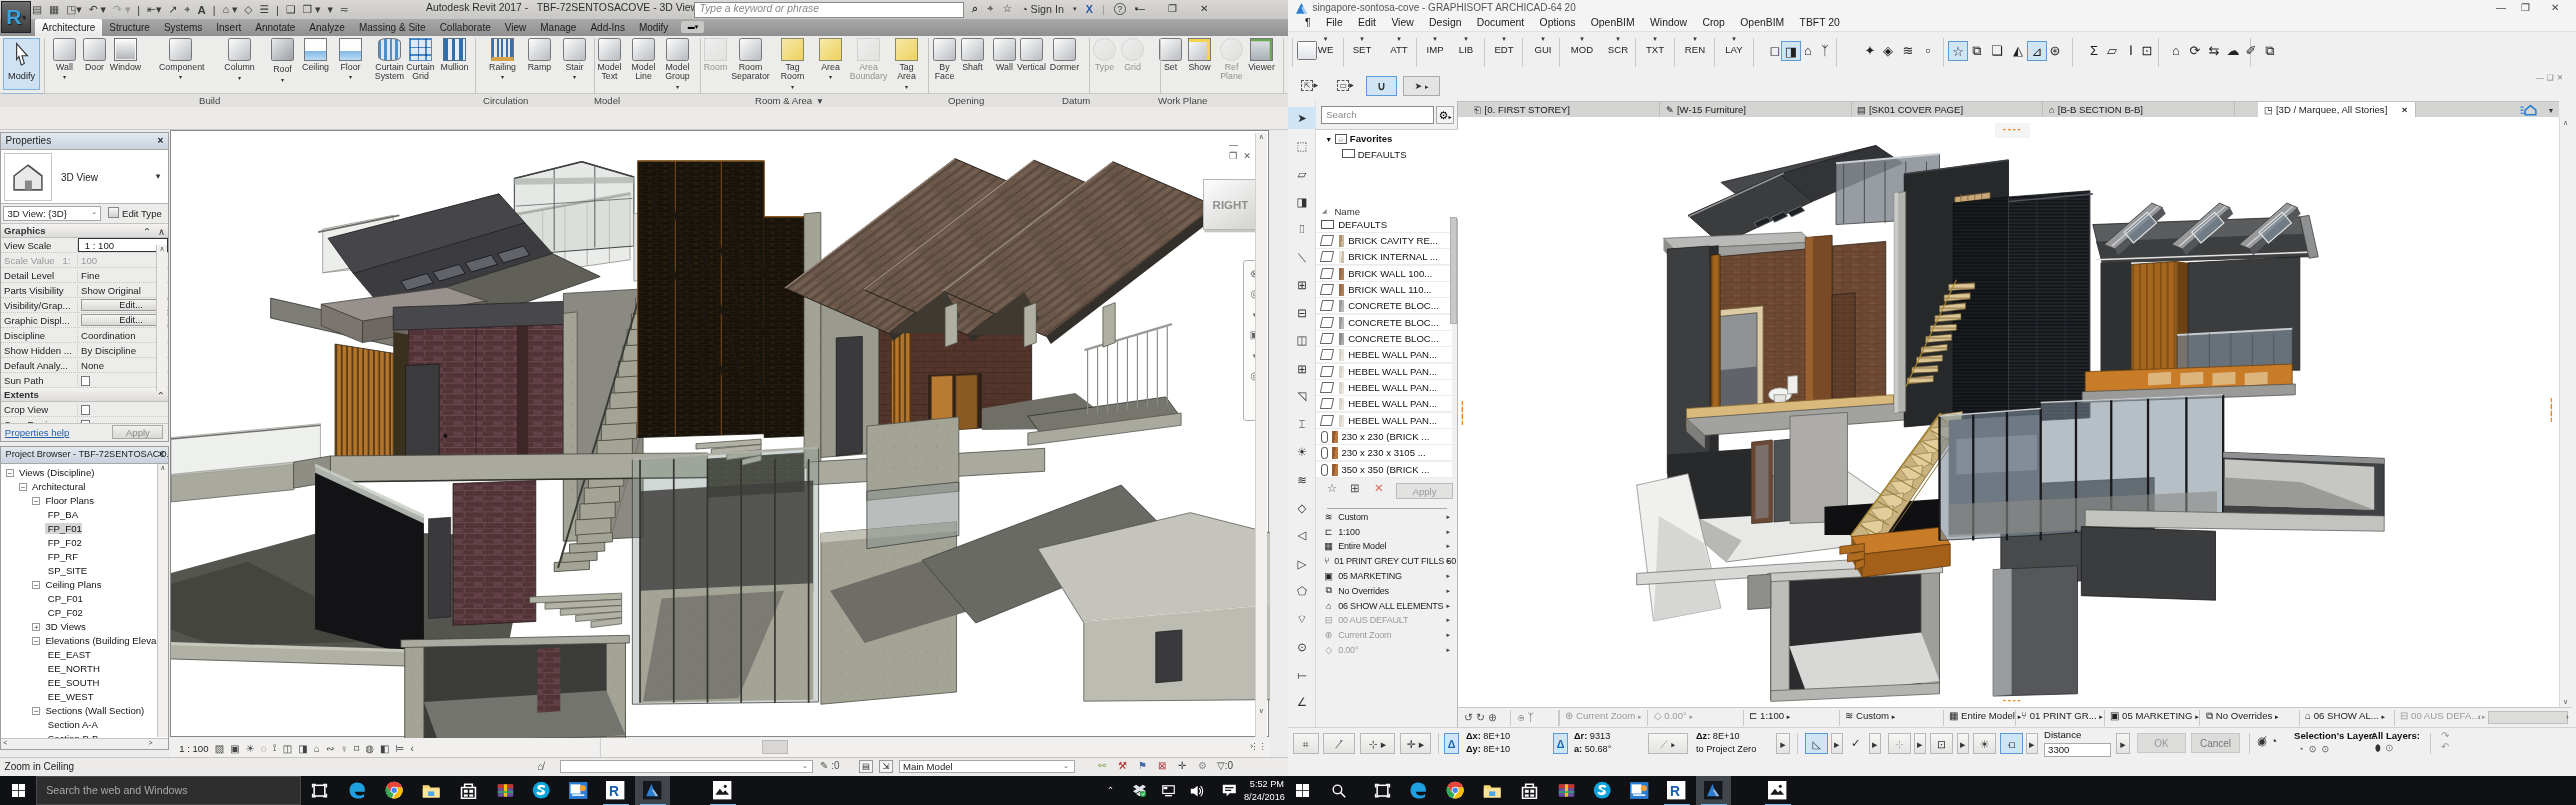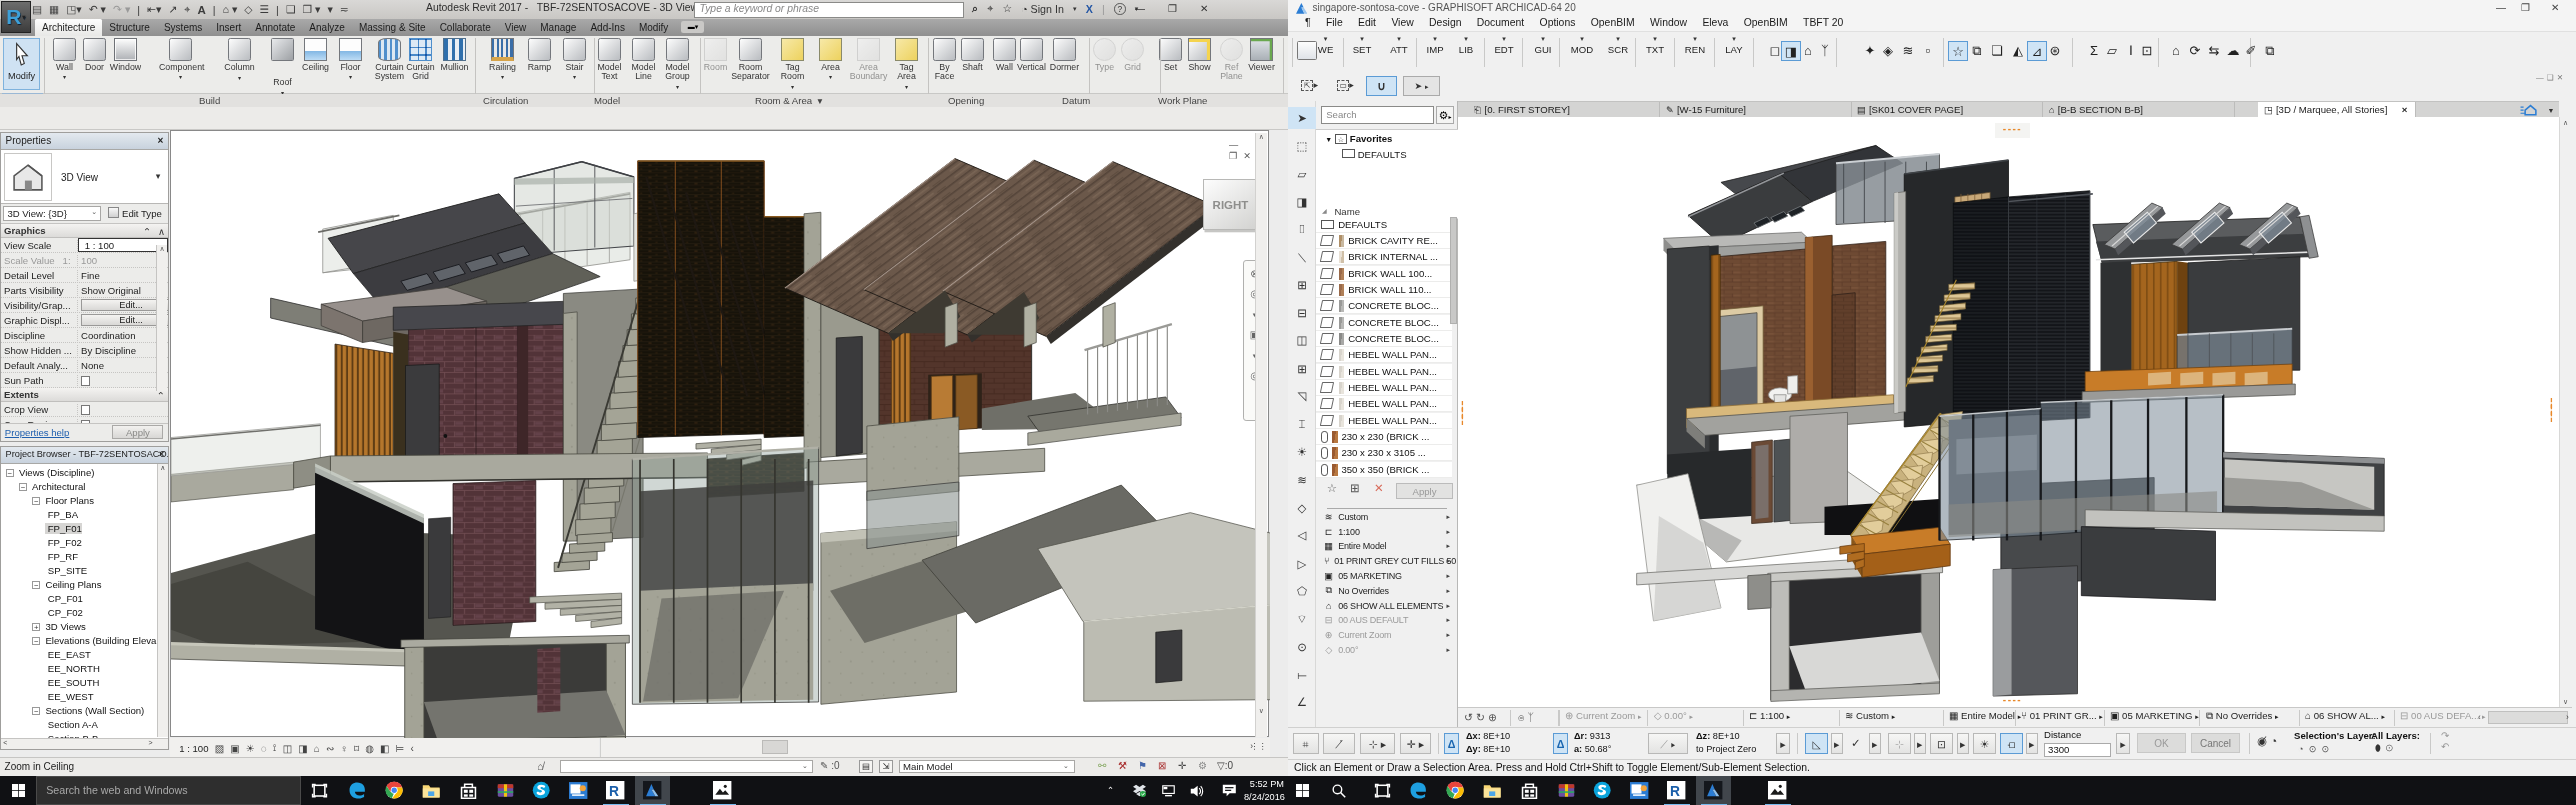--- a/index.html
+++ b/index.html
@@ -163,21 +163,21 @@
         <div class="rbtn" style="left:159px;width:43px;">
           <span style="width:23px;height:23px;display:block;margin:0 auto;background:linear-gradient(135deg,#fdfdfd,#b9bcc0);border:0.8px solid #74777c;border-radius:2.3px"></span>
           <span style="display:block;margin-top:1.5px">Component<br><span style="font-size:6.1px;line-height:4.6px">▾</span></span>
         </div>
         <div class="rbtn" style="left:222px;width:35px;">
           <span style="width:23px;height:23px;display:block;margin:0 auto;background:linear-gradient(135deg,#fdfdfd,#b9bcc0);border:0.8px solid #74777c;border-radius:2.3px"></span>
           <span style="display:block;margin-top:2px">Column<br><span style="font-size:6.1px;line-height:4.6px">▾</span></span>
         </div>
         <div class="rbtn" style="left:265px;width:35px;">
           <span style="width:23px;height:23px;display:block;margin:0 auto;background:linear-gradient(135deg,#e8eaec,#9da0a4);border:0.8px solid #74777c;border-radius:1.5px"></span>
-          <span style="display:block;margin-top:17px">Roof<br><span style="font-size:6.1px;line-height:4.6px">▾</span></span>
+          <span style="display:block;margin-top:4px">Roof<br><span style="font-size:6.1px;line-height:4.6px">▾</span></span>
         </div>
         <div class="rbtn" style="left:298px;width:35px;">
           <span style="width:23px;height:23px;display:block;margin:0 auto;background:linear-gradient(#fdfdfd 55%,#7fb5e3 55%,#bcdcf5);border:0.8px solid #74777c"></span>
           <span style="display:block;margin-top:1.5px">Ceiling</span>
         </div>
         <div class="rbtn" style="left:333px;width:35px;">
           <span style="width:23px;height:23px;display:block;margin:0 auto;background:linear-gradient(#fdfdfd 55%,#7fb5e3 55%,#bcdcf5);border:0.8px solid #74777c"></span>
           <span style="display:block;margin-top:1.5px">Floor<br><span style="font-size:6.1px;line-height:4.6px">▾</span></span>
         </div>
         <div class="rbtn" style="left:372px;width:35px;">
@@ -661,21 +661,21 @@
 <svg width="11.5" height="10.7" viewBox="0 0 15 14" style="position:absolute;left:7.7px;top:3.1px">
           <path d="M0 14 L7 0 L10 6 L7 6 L11 14 Z" fill="#2b7dd4"></path>
           <path d="M10 6 L15 14 L11 14 L7 6 Z" fill="#9cc6ee"></path>
         </svg>
 <span style="position:absolute;left:24.5px;top:2.3px;color:#555">singapore-sontosa-cove - GRAPHISOFT ARCHICAD-64 20</span>
 <span style="position:absolute;left:1208px;top:2.3px;color:#444">—</span>
         <span style="position:absolute;left:1233px;top:2.3px;color:#444">❐</span>
         <span style="position:absolute;left:1263px;top:2.3px;color:#444">✕</span>
 </div>
 <div style="position:absolute;left:1248px;top:73px;width:38px;height:10.7px;font-size:7.7px;color:#777;letter-spacing:3.1px;z-index:3">—❑✕</div>
-<div id="ac-menu"><span style="padding-left:17px">¶</span><span>File</span><span>Edit</span><span>View</span><span>Design</span><span>Document</span><span>Options</span><span>OpenBIM</span><span>Window</span><span>Eleva</span><span>OpenBIM</span><span>TBFT 20</span></div>
+<div id="ac-menu"><span style="padding-left:17px">¶</span><span>File</span><span>Edit</span><span>View</span><span>Design</span><span>Document</span><span>Options</span><span>OpenBIM</span><span>Window</span><span>Crop</span><span>OpenBIM</span><span>TBFT 20</span></div>
 <div id="ac-tb1">
         <span class="acg" style="left:9.2px;top:9.2px;width:20px;height:18.4px;border:0.8px solid #777;border-radius:1.5px;background:linear-gradient(#fdfdfd,#dfe3e8)"></span>
         <div class="acgroup" style="left:14.6px;width:46px"><span class="car">▼</span>WE</div>
         <div class="acgroup" style="left:51px;width:46px"><span class="car">▼</span>SET</div>
         <div class="acgroup" style="left:88px;width:46px"><span class="car">▼</span>ATT</div>
         <div class="acgroup" style="left:124px;width:46px"><span class="car">▼</span>IMP</div>
         <div class="acgroup" style="left:155px;width:46px"><span class="car">▼</span>LIB</div>
         <div class="acgroup" style="left:193px;width:46px"><span class="car">▼</span>EDT</div>
         <div class="acgroup" style="left:232px;width:46px"><span class="car">▼</span>GUI</div>
         <div class="acgroup" style="left:271px;width:46px"><span class="car">▼</span>MOD</div>
@@ -1069,21 +1069,20 @@
         <span style="position:absolute;left:903px;top:4.6px;width:49px;height:20px;background:#dcdcdb;border:0.8px solid #c8c8c7;color:#777;font-size:10px;text-align:center;line-height:19px">Cancel</span>
         <span class="acsep" style="top:4.6px;height:21.5px;left:961px"></span>
         <span style="position:absolute;left:969px;top:6.1px;font-size:11.5px;color:#333">◉̸ ◔</span>
         <span style="position:absolute;left:1006px;top:1.5px;font-size:9.6px;color:#111;font-weight:bold">Selection's Layer:</span>
         <span style="position:absolute;left:1010px;top:15.3px;font-size:9.2px;color:#555">◔ &nbsp;⊙ &nbsp;⊙</span>
         <span style="position:absolute;left:1083px;top:1.5px;font-size:9.6px;color:#111;font-weight:bold">All Layers:</span>
         <span style="position:absolute;left:1087px;top:15.3px;font-size:9.2px;color:#333">⬮ &nbsp;⊙</span>
         <span class="acsep" style="top:4.6px;height:21.5px;left:1142px"></span>
         <span style="position:absolute;left:1153px;top:1.5px;font-size:10px;color:#999">↷<br>↶</span>
       </div>
-<div id="ac-status">Click an Element or Draw a Selection Area. Press and Hold Ctrl+Shift to Toggle Element/Sub-Element Selection.</div>
 </div>
 
 <div id="taskbar">
       <svg width="13" height="13" viewBox="0 0 17 17" style="position:absolute;left:12.3px;top:7.7px">
         <rect x="0" y="0" width="8" height="8" fill="#fff"></rect>
         <rect x="9" y="0" width="8" height="8" fill="#fff"></rect>
         <rect x="0" y="9" width="8" height="8" fill="#fff"></rect>
         <rect x="9" y="9" width="8" height="8" fill="#fff"></rect>
       </svg>
       <div style="position:absolute;left:36px;top:0;width:265px;height:29px;background:#2e2e2e;border:0.8px solid #4a4a4a;color:#a8a8a8;font-size:10.7px;padding:7px 0 0 9.2px">Search the web and Windows</div>

